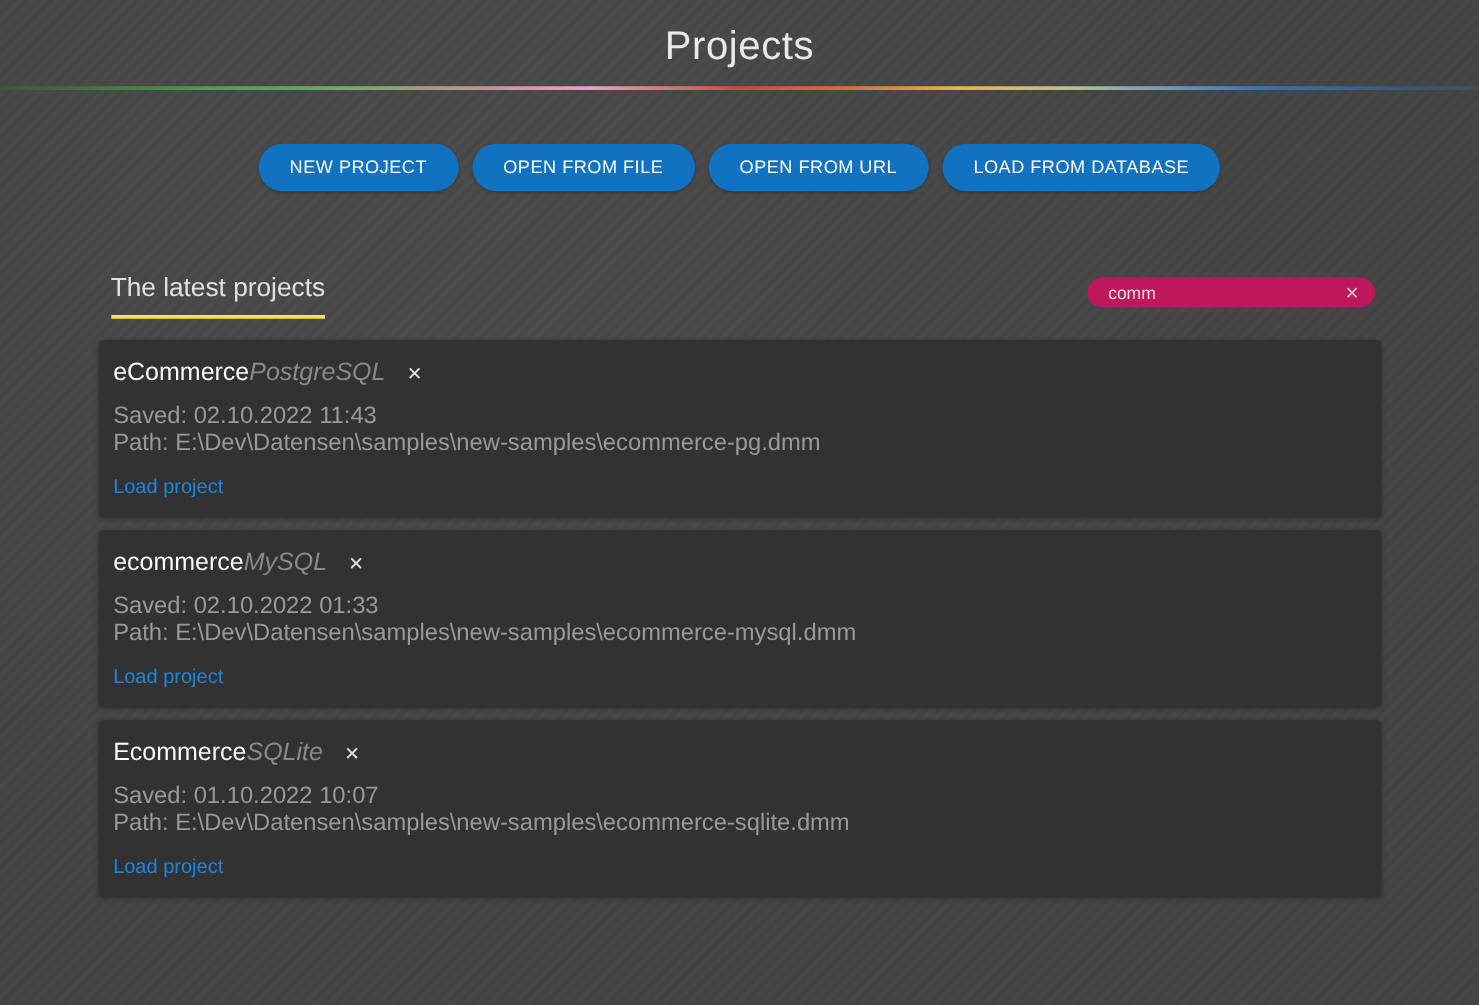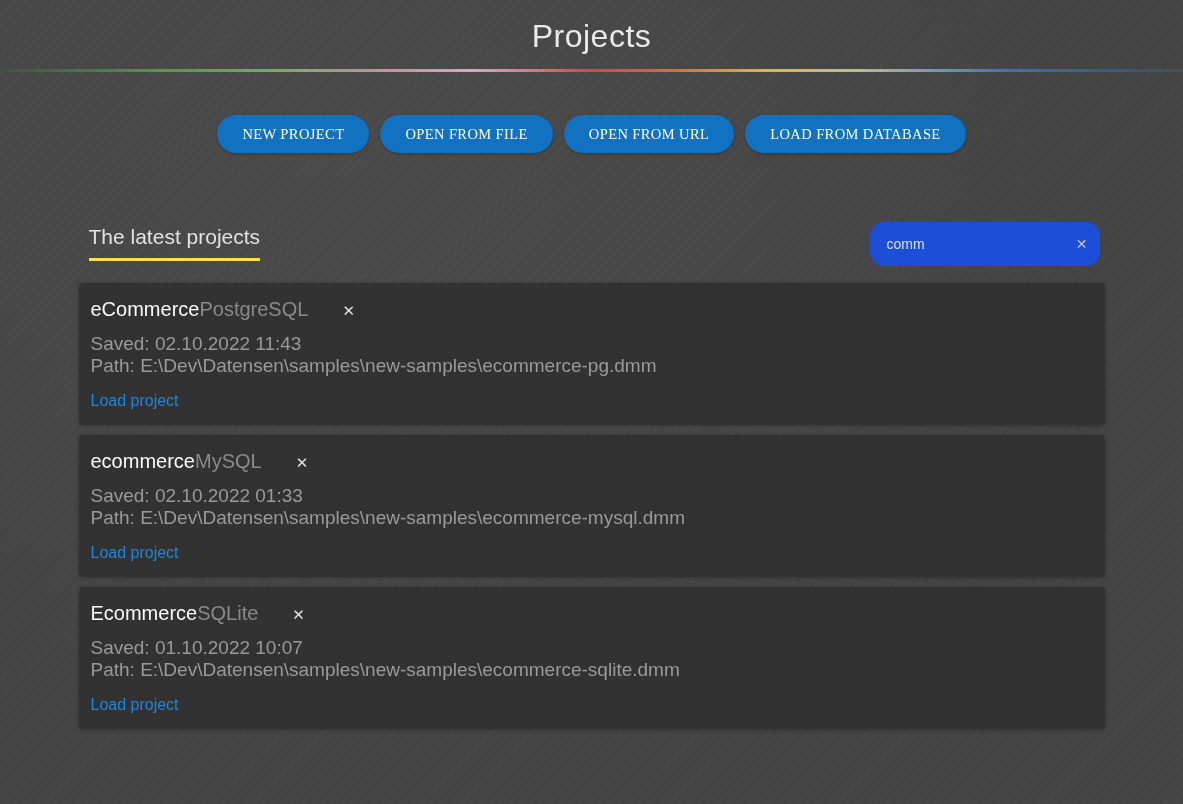--- a/index.html
+++ b/index.html
@@ -44,21 +44,21 @@
     justify-content: center;
     gap: 11px;
   }
   .action-button {
     height: 38px;
     padding: 0 25px;
     border: none;
     border-radius: 19px;
     background: #1272c2;
     color: #ffffff;
-    font-family: Liberation Serif, serif;
+    font-family: Liberation Sans, sans-serif;
     font-size: 14.5px;
     letter-spacing: 0.4px;
     cursor: pointer;
     box-shadow: 0 1px 3px rgba(0,0,0,0.25);
   }
 
   
   .latest-section {
     width: 1026px;
     margin: 0 auto;
@@ -78,25 +78,25 @@
     border-bottom: 3px solid #fde047;
   }
   .search-wrap {
     position: relative;
     width: 230px;
     align-self: flex-start;
     margin-top: 3px;
   }
   .search-input {
     width: 230px;
-    height: 44px;
+    height: 24px;
     border: none;
     outline: none;
     border-radius: 14px;
-    background: #1d4ed8;
+    background: #be185d;
     color: #e0e0e0;
     font-family: "Liberation Sans", "DejaVu Sans", sans-serif;
     font-size: 14px;
     padding: 0 34px 0 17px;
   }
   .search-clear {
     position: absolute;
     right: 12px; top: 50%;
     transform: translateY(-50%);
     color: #c3c9cf;
@@ -119,21 +119,22 @@
     align-items: flex-start;
   }
   .project-name {
     font-size: 20px;
     font-weight: 400;
     color: #fafafa;
   }
   .card-top-right {
     display: flex;
     align-items: center;
-    gap: 34px;
+    gap: 17px;
+    font-style: italic;
   }
   .db-label {
     font-size: 20px;
     color: #8a8a8a;
   }
   .card-close {
     color: #e2e2e2;
     font-size: 15px;
     cursor: pointer;
     line-height: 1;

